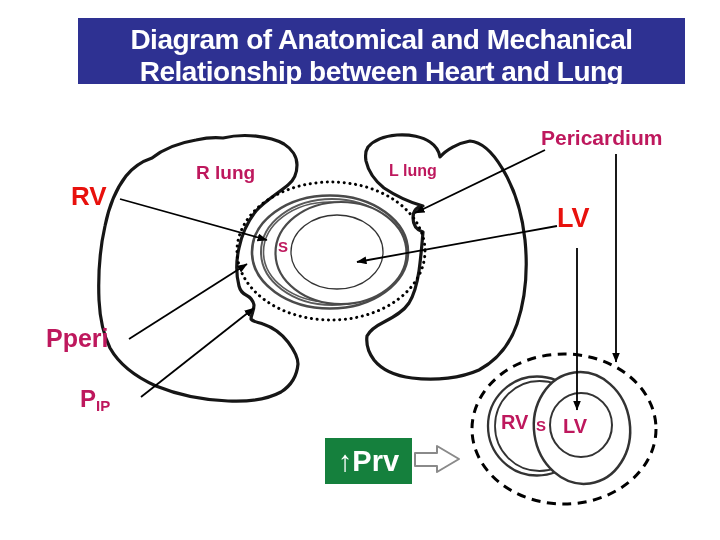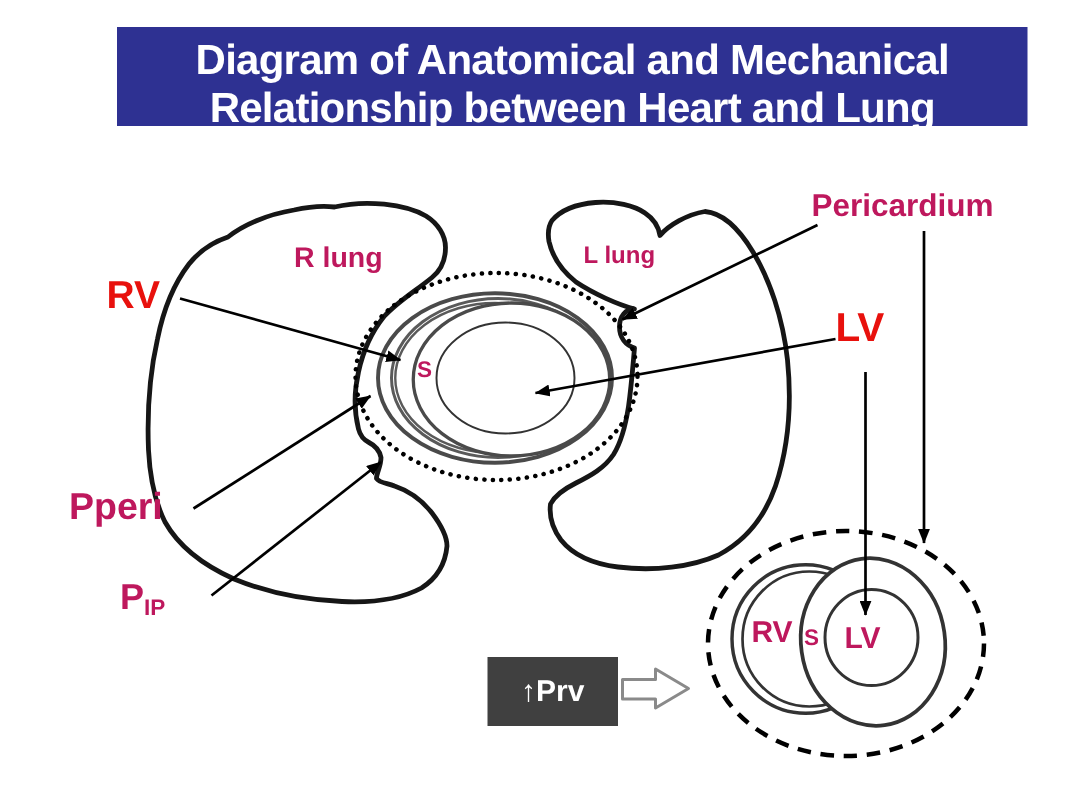--- a/index.html
+++ b/index.html
@@ -12,21 +12,21 @@
   .label { position:absolute; font-weight:bold; color:#be185d; white-space:nowrap; line-height:1; }
   .red { color:var(--label-red,#e8110d); }
   #titlebar {
     position:absolute; left:78px; top:18px; width:607px; height:66px;
     background:var(--title-bg,#2e3192); color:var(--title-fg,#ffffff);
     font-weight:bold; font-size:28px; line-height:32px; text-align:center;
     padding-top:6px; box-sizing:border-box; letter-spacing:-0.5px;
   }
   #prvbox {
     position:absolute; left:325px; top:438px; width:87px; height:46px;
-    background:#404040; color:#fff; font-weight:bold; font-size:20px;
+    background:#15803d; color:#fff; font-weight:bold; font-size:29px;
     text-align:center; line-height:46px;
   }
   .sub { font-size:15px; vertical-align:-4px; font-weight:bold; }
 </style>
 </head>
 <body style="--title-bg: #2e3192; --title-fg: #ffffff; --label-red: #e8110d;">
 
 <svg id="art" width="720" height="540" viewBox="0 0 720 540">
   <defs>
     <marker id="ah" markerUnits="userSpaceOnUse" markerWidth="11" markerHeight="8" refX="9.5" refY="4" orient="auto">

